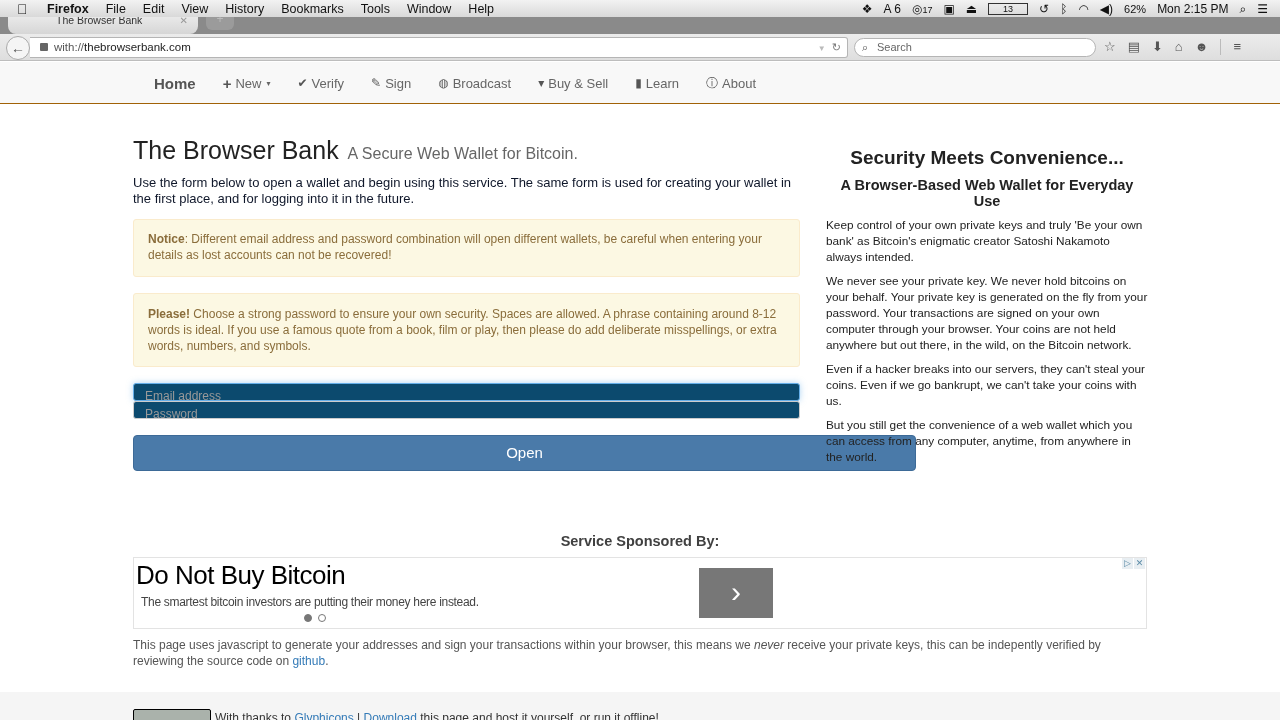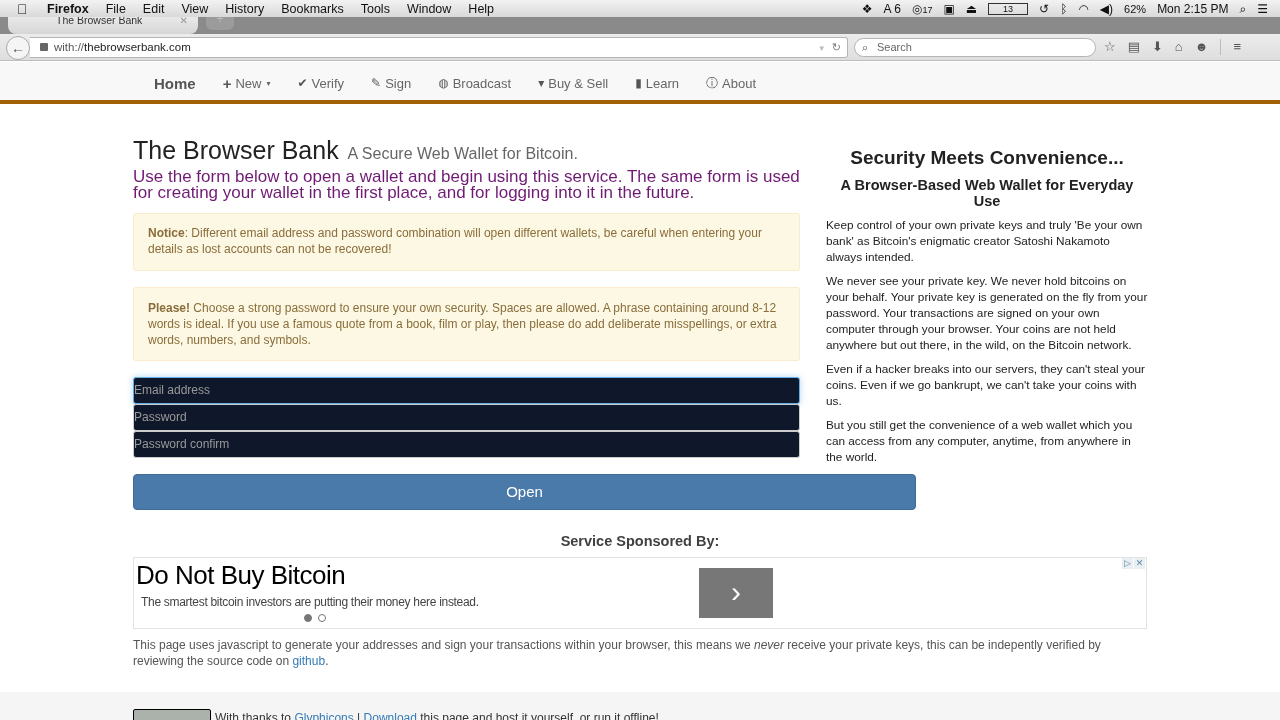--- a/index.html
+++ b/index.html
@@ -16,36 +16,36 @@
 .navbar{position:absolute;top:34px;left:0;width:1280px;height:27px;background:linear-gradient(#ececec,#dedede);border-bottom:1px solid #bdbdbd}
 .back{position:absolute;left:6px;top:2px;width:24px;height:24px;border:1px solid #aaa;border-radius:50%;background:#f5f5f5;font-size:14px;text-align:center;line-height:22px;color:#555}
 .urlbar{position:absolute;left:30px;top:3px;width:818px;height:21px;background:#fff;border:1px solid #b5b5b5;border-left:none;border-radius:0 3px 3px 0;font-size:11.5px;line-height:19px;padding-left:10px;color:#555}
 .urlbar .lock{display:inline-block;width:8px;height:8px;background:#666;border-radius:1px;margin-right:6px;position:relative;top:0}
 .urlbar .host{color:#222}
 .urlbar .ctrl{position:absolute;right:6px;top:0;color:#777;font-size:11px}
 .search{position:absolute;left:854px;top:4px;width:242px;height:19px;background:#fff;border:1px solid #b5b5b5;border-radius:10px;font-size:11px;line-height:17px;padding-left:22px;color:#666}
 .search .mag{position:absolute;left:7px;top:0;font-size:11px;color:#555}
 .tools{position:absolute;left:1104px;top:5px;display:flex;gap:12px;font-size:13px;color:#555}
 .tools .sep{width:1px;height:16px;background:#bbb}
-.sitenav{position:absolute;top:62px;left:0;width:1280px;height:42px;background:#f8f8f8;border-bottom:4px solid #a16207}
+.sitenav{position:absolute;top:62px;left:0;width:1280px;height:42px;background:#f8f8f8;border-bottom:1px solid #a16207}
 .navlinks{position:absolute;left:154px;top:0;height:42px;display:flex;align-items:center;font-size:13px;color:#666}
 .navlinks .item{margin-right:27px;display:flex;align-items:center;gap:4px;white-space:nowrap}
 .navlinks .home{font-size:15px;font-weight:bold;color:#555;margin-right:27px}
 .ico{display:inline-block;font-size:12px;color:#555}
 .caret{font-size:8px;margin-left:1px}
 .main{position:absolute;left:133px;top:135px;width:667px}
 h1{font-size:25px;font-weight:normal;color:#222;line-height:30px}
 h1 .small{font-size:16px;color:#666;margin-left:2px}
-.lead{font-size:17px;line-height:16px;color:#701a75;}
+.lead{font-size:13px;line-height:16px;color:#0f172a;margin-top:6px}
 .alert{background:#fcf8e3;border:1px solid #faebcc;border-radius:3px;color:#8a6d3b;font-size:12px;line-height:16px;padding:11px 20px 12px 14px}
 .alert b{font-weight:bold}
 .a1{margin-top:12px;height:58px}
 .a2{margin-top:16px;height:74px;padding-top:12px}
 .inputs{margin-top:16px}
-.inp{display:block;width:667px;height:27px;border:1px solid #ccc;border-radius:3px;font-size:12px;color:#999;line-height:25px;background:#0f172a;margin-bottom:0}
+.inp{display:block;width:667px;height:18px;border:1px solid #ccc;border-radius:3px;font-size:12px;color:#999;padding-left:11px;line-height:25px;background:#0c4a6e;margin-bottom:0}
 .inp.focus{border-color:#66afe9;box-shadow:0 0 6px rgba(102,175,233,.5)}
 .btn-open{margin-top:16px;width:783px;height:36px;background:#4a7aa9;border:1px solid #3d6a97;border-radius:4px;color:#fff;font-size:15px;text-align:center;line-height:34px}
 .side{position:absolute;left:826px;top:147px;width:322px}
 .side h2{font-size:19px;font-weight:bold;color:#222;text-align:center;line-height:22px}
 .side h3{font-size:14.5px;font-weight:bold;color:#222;text-align:center;line-height:16px;margin-top:8px}
 .side p{font-size:11.8px;line-height:16px;color:#222;margin-top:8px}
 .sponsor{position:absolute;left:133px;top:533px;width:1014px;text-align:center;font-size:14.5px;font-weight:bold;color:#404040}
 .ad{position:absolute;left:133px;top:557px;width:1014px;height:72px;border:1px solid #e3e3e3;background:#fff}
 .ad .ttl{position:absolute;left:2px;top:2px;font-size:26px;color:#000000;font-family:"Liberation Sans Narrow","Liberation Sans",sans-serif;letter-spacing:-0.5px}
 .ad .sub{position:absolute;left:7px;top:37px;font-size:12px;color:#444;letter-spacing:-0.3px}
@@ -159,21 +159,20 @@
 </div>
 
 <div class="main">
   <h1><span>The Browser Bank</span> <span class="small">A Secure Web Wallet for Bitcoin.</span></h1>
   <p class="lead">Use the form below to open a wallet and begin using this service. The same form is used for creating your wallet in the first place, and for logging into it in the future.</p>
   <div class="alert a1"><b>Notice</b><span>: Different email address and password combination will open different wallets, be careful when entering your details as lost accounts can not be recovered!</span></div>
   <div class="alert a2"><b>Please!</b><span> Choose a strong password to ensure your own security. Spaces are allowed. A phrase containing around 8-12 words is ideal. If you use a famous quote from a book, film or play, then please do add deliberate misspellings, or extra words, numbers, and symbols.</span></div>
   <div class="inputs">
     <div class="inp focus"><span>Email address</span></div>
     <div class="inp"><span>Password</span></div>
-    <div class="inp"><span>Password confirm</span></div>
   </div>
   <div class="btn-open">Open</div>
 </div>
 
 <div class="side">
   <h2>Security Meets Convenience...</h2>
   <h3>A Browser-Based Web Wallet for Everyday Use</h3>
   <p>Keep control of your own private keys and truly 'Be your own bank' as Bitcoin's enigmatic creator Satoshi Nakamoto always intended.</p>
   <p>We never see your private key. We never hold bitcoins on your behalf. Your private key is generated on the fly from your password. Your transactions are signed on your own computer through your browser. Your coins are not held anywhere but out there, in the wild, on the Bitcoin network.</p>
   <p>Even if a hacker breaks into our servers, they can't steal your coins. Even if we go bankrupt, we can't take your coins with us.</p>

